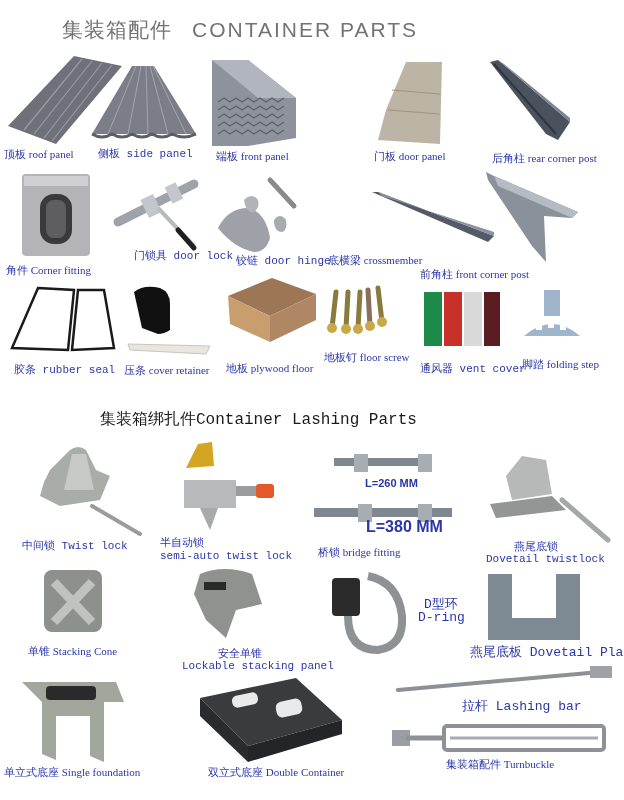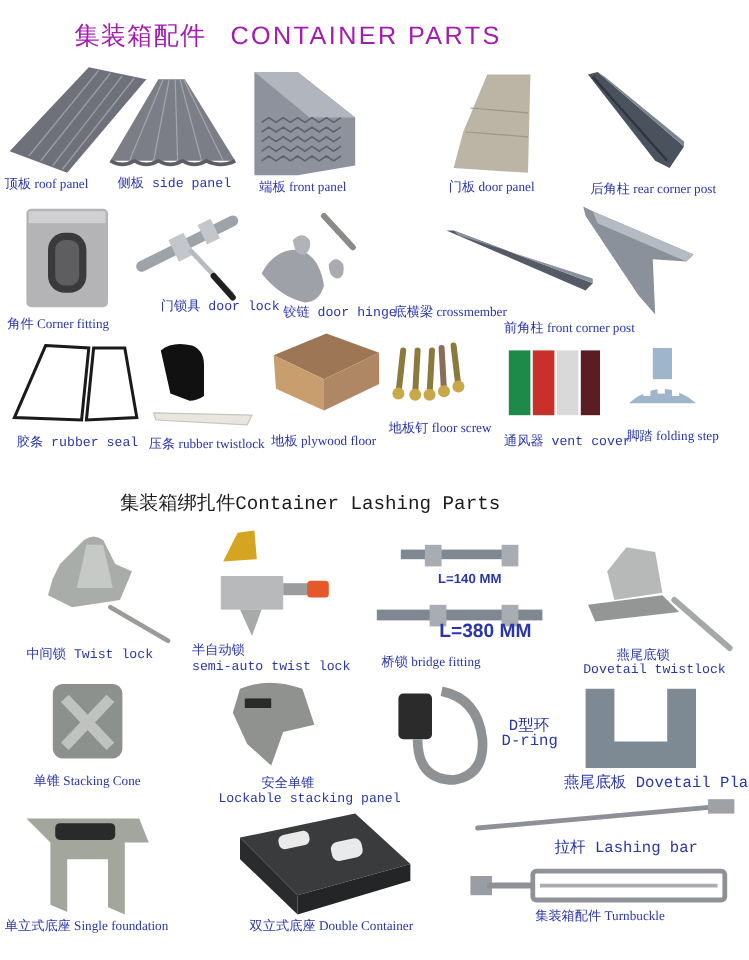--- a/index.html
+++ b/index.html
@@ -1,19 +1,19 @@
 <!DOCTYPE html>
 <html><head>
 <meta charset="utf-8">
 <style>
   * { box-sizing: border-box; margin: 0; padding: 0; }
   html, body { width: 624px; height: 800px; background: #ffffff; overflow: hidden; }
   body { position: relative; font-family: "DejaVu Serif", serif; }
   .abs { position: absolute; }
-  .title1 { left: 62px; top: 16px; font-family: "Liberation Sans", sans-serif; font-size: 21px; color: #a21caf; letter-spacing: 1px; white-space: nowrap; }
+  .title1 { left: 62px; top: 16px; font-family: "Liberation Sans", sans-serif; font-size: 21px; color: #737373; letter-spacing: 1px; white-space: nowrap; }
   .title1 .en { margin-left: 20px; letter-spacing: 2px; }
   .title2 { left: 100px; top: 409px; font-family: "Liberation Mono", monospace; font-size: 16px; color: #1a1a1a; white-space: nowrap; }
   .title2 .en { }
   .lbl { font-family: "Liberation Serif", serif; font-size: 11px; color: #2a36a8; white-space: nowrap; line-height: 13px; }
   .lbl.mono { font-family: "Liberation Mono", monospace; font-size: 11px; }
   .lbl.center { text-align: center; font-family: Liberation Mono, monospace; }
   .lbl.big { font-size: 13px; }
   svg { position: absolute; overflow: visible; }
 </style>
 </head>
@@ -144,21 +144,21 @@
   <rect x="24" y="2" width="16" height="26" fill="#9fb5cc"></rect>
   <path d="M4,48 q28,-24 56,0 z" fill="#9fb5cc"></path>
   <g fill="#fff">
       <rect x="16" y="36" width="6" height="6"></rect>
       <rect x="28" y="34" width="6" height="6"></rect>
       <rect x="40" y="36" width="6" height="6"></rect>
     </g>
 </svg>
 
 <div class="abs lbl mono" style="left:14px;top:364px">胶条 rubber seal</div>
-<div class="abs lbl" style="left:124px;top:364px">压条 rubber twistlock</div>
+<div class="abs lbl" style="left:124px;top:364px">压条 cover retainer</div>
 <div class="abs lbl" style="left:226px;top:362px">地板 plywood floor</div>
 <div class="abs lbl" style="left:324px;top:351px">地板钉 floor screw</div>
 <div class="abs lbl mono" style="left:420px;top:363px">通风器 vent cover</div>
 <div class="abs lbl" style="left:522px;top:358px">脚踏 folding step</div>
 
 <div class="abs title2">
   <span>集装箱绑扎件</span><span class="en">Container Lashing Parts</span>
 </div>
 
 <svg style="left:20px;top:440px" width="126" height="96" viewBox="0 0 126 96">
@@ -174,21 +174,21 @@
   <polygon points="24,66 42,66 34,88" fill="#a8aaa9"></polygon>
 </svg>
 <svg style="left:306px;top:452px" width="150" height="90" viewBox="0 0 150 90">
   <rect x="28" y="6" width="92" height="8" fill="#7f8891"></rect>
   <rect x="8" y="56" width="138" height="9" fill="#7f8891"></rect>
   <rect x="48" y="2" width="14" height="18" fill="#a7adb3"></rect>
     <rect x="112" y="2" width="14" height="18" fill="#a7adb3"></rect>
   <rect x="52" y="52" width="14" height="18" fill="#a7adb3"></rect>
     <rect x="112" y="52" width="14" height="18" fill="#a7adb3"></rect>
 </svg>
-<div class="abs" style="left:365px;top:477px;font-family:'Liberation Sans',sans-serif;font-size:11px;font-weight:bold;color:#2a36a8">L=140 MM</div>
+<div class="abs" style="left:365px;top:477px;font-family:'Liberation Sans',sans-serif;font-size:11px;font-weight:bold;color:#2a36a8">L=260 MM</div>
 <div class="abs" style="left:366px;top:518px;font-family:'Liberation Sans',sans-serif;font-size:16px;font-weight:bold;color:#2a36a8">L=380 MM</div>
 <svg style="left:476px;top:448px" width="140" height="96" viewBox="0 0 140 96">
   <path d="M30,28 l16,-20 l24,4 l6,34 l-40,6 z" fill="#b7b9b8"></path>
   <path d="M14,56 l62,-8 l14,14 l-70,8 z" fill="#939695"></path>
   <line x1="86" y1="52" x2="132" y2="92" stroke="#a5a8a8" stroke-width="5" stroke-linecap="round"></line>
 </svg>
 
 <div class="abs lbl mono" style="left:22px;top:540px">中间锁 Twist lock</div>
 <div class="abs lbl mono" style="left:160px;top:537px">半自动锁</div>
 <div class="abs lbl mono" style="left:160px;top:550px">semi-auto twist lock</div>

